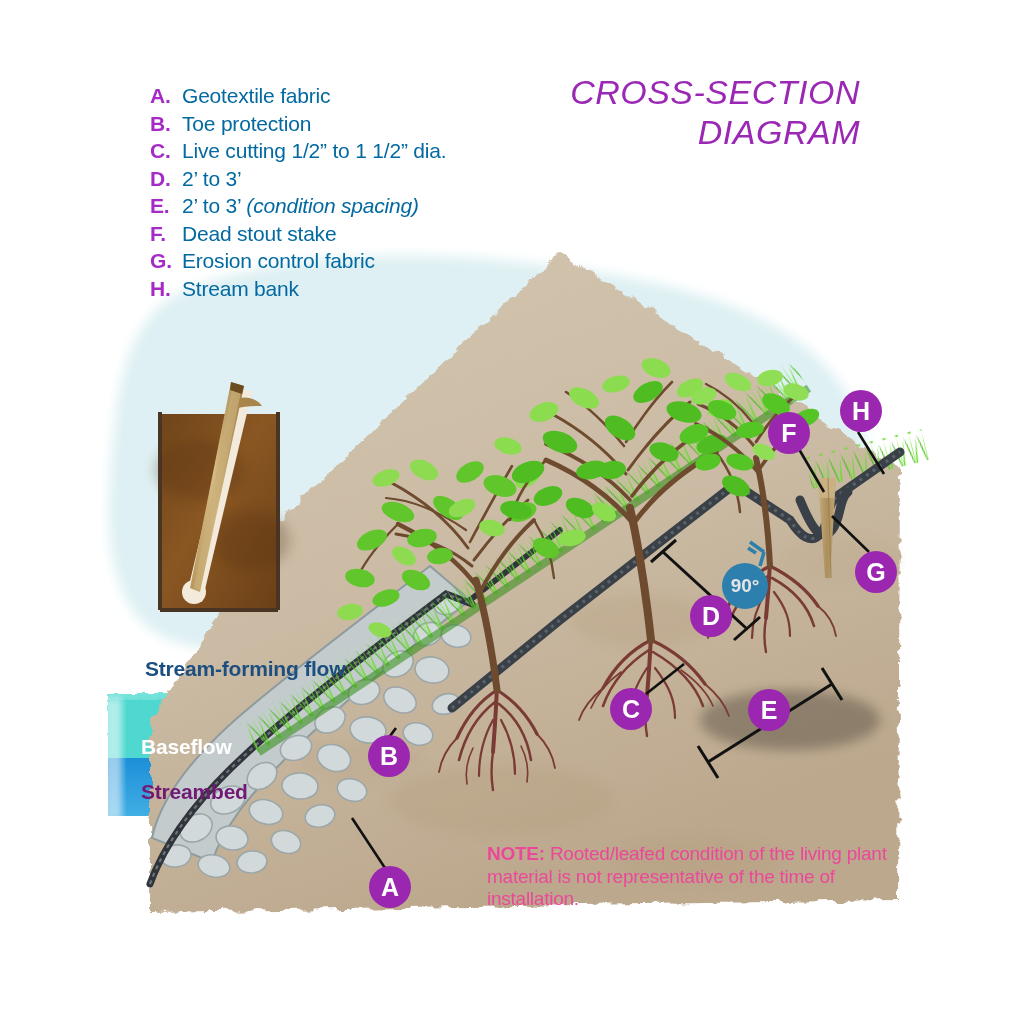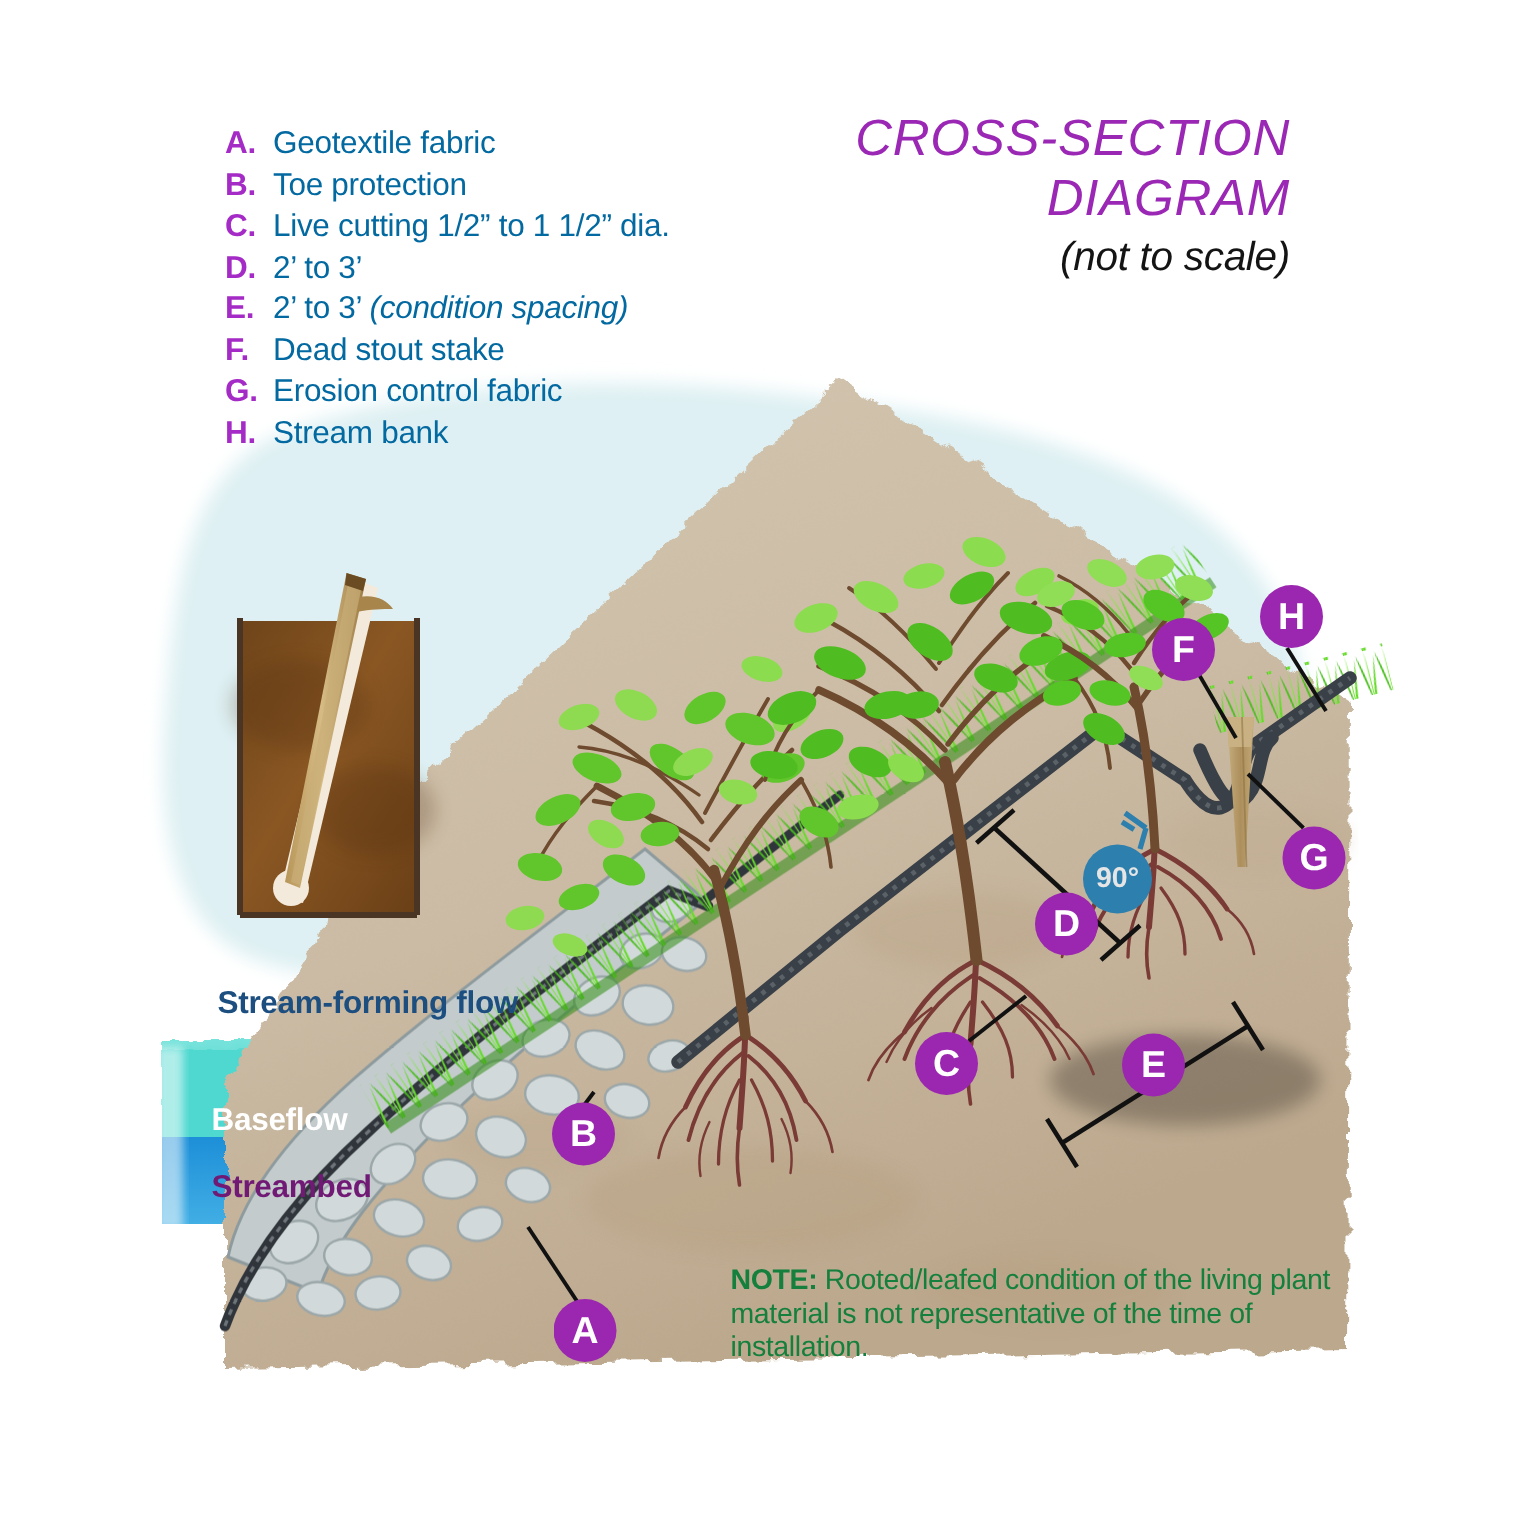--- a/index.html
+++ b/index.html
@@ -23,21 +23,21 @@
               line-height:40px;letter-spacing:.5px;}
   .subtitle{color:#141414;font-style:italic;font-size:27px;margin-top:4px;letter-spacing:-.2px;}
 
   
   .wlabel{position:absolute;font-weight:bold;letter-spacing:-.2px;}
   #lbl-streamforming{left:145px;top:657px;color:#1C4E80;font-size:21px;}
   #lbl-baseflow{left:141px;top:735px;color:#ffffff;font-size:21px;}
   #lbl-streambed{left:141px;top:780px;color:#701a75;font-size:21px;}
 
   
-  .note{position:absolute;left:487px;top:843px;width:400px;color:#15803d;
+  .note{position:absolute;left:487px;top:843px;width:400px;color:#ec4899;
         font-size:19px;line-height:22.5px;letter-spacing:-.25px;}
   .note b{font-weight:bold;}
 
   
   .marker{position:absolute;width:42px;height:42px;border-radius:50%;
           background:#9B27B0;color:#fff;font-weight:bold;font-size:25px;
           display:flex;align-items:center;justify-content:center;
           box-sizing:border-box;}
   .angle-badge{position:absolute;width:46px;height:46px;border-radius:50%;
           background:#2D7FAE;color:#e5e5e5;font-weight:bold;font-size:19px;
@@ -457,21 +457,20 @@
     </div>
     <div class="legend-row">
       <span class="legend-letter">H.</span>
       <span class="legend-label">Stream bank</span>
     </div>
   </div>
 
   <div class="title-wrap">
     <div class="title-line">CROSS-SECTION</div>
     <div class="title-line">DIAGRAM</div>
-    <div class="subtitle">(not to scale)</div>
   </div>
 
   <div class="wlabel" id="lbl-streamforming">Stream-forming flow</div>
   <div class="wlabel" id="lbl-baseflow">Baseflow</div>
   <div class="wlabel" id="lbl-streambed">Streambed</div>
 
   <div class="marker" style="left:369px;top:866px;">A</div>
   <div class="marker" style="left:368px;top:735px;">B</div>
   <div class="marker" style="left:610px;top:688px;">C</div>
   <div class="marker" style="left:690px;top:595px;">D</div>

